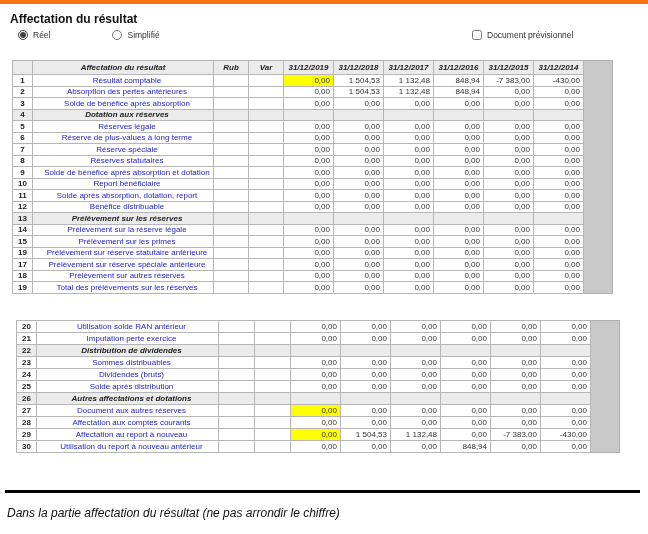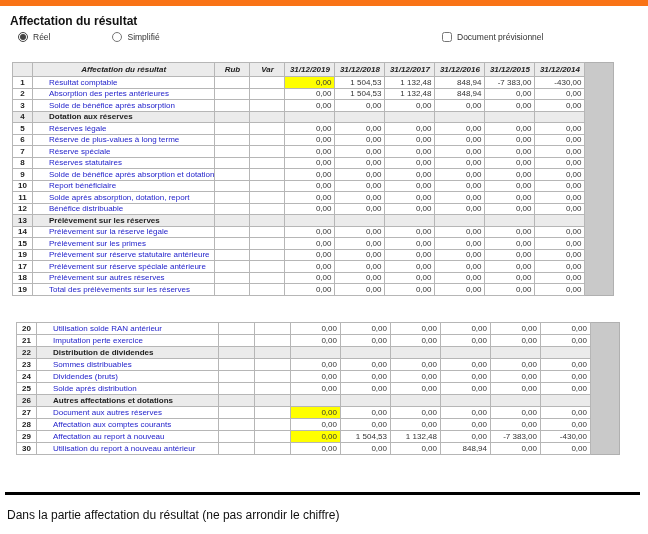--- a/index.html
+++ b/index.html
@@ -1,59 +1,59 @@
 <!DOCTYPE html>
 <html style="--label-color: #2323cb; --highlight: #ffff00; --section-bg: #ebebeb; --header-bg: #ebebeb; --gutter: #c9c9c9;"><head>
 <meta charset="utf-8">
 <style>
   * { margin:0; padding:0; box-sizing:border-box; }
   html,body { background:#fff; }
   #screen {
     position:relative; width:648px; height:534px; background:#fff;
     font-family:"Liberation Sans", sans-serif; color:#222; overflow:hidden;
-    border-top:6px solid #f97316;
+    border-top:4px solid #f97316;
   }
   .page-title {
     position:absolute; left:10px; top:8px;
     font-size:12px; font-weight:bold; color:#111;
   }
   .controls { position:absolute; left:0; top:26px; width:648px; height:16px; }
   .radio-group { position:absolute; left:18px; top:0; display:flex; gap:62px; }
   .ctl { display:flex; align-items:center; gap:5px; font-size:8.5px; color:#333; }
   .ctl input { width:10px; height:10px; margin:0; accent-color:#444; }
-  .chk { position:absolute; left:442px; top:0; }
+  .chk { position:absolute; left:472px; top:0; }
   .tblwrap { position:absolute; display:flex; align-items:stretch; }
   #wrap1 { left:12px; top:56px; }
   #wrap2 { left:16px; top:316px; }
   table { border-collapse:collapse; table-layout:fixed; background:#fff; }
   table, th, td { border:1px solid #b6b6b6; }
   table { border:1px solid #7f7f7f; }
   th {
     background:var(--header-bg); font-size:8px; font-weight:bold; font-style:italic;
     color:#222; height:14px; text-align:center; overflow:hidden; white-space:nowrap;
   }
   td {
     height:11.5px; font-size:8px; overflow:hidden; white-space:nowrap;
     vertical-align:middle;
   }
   #tbl2 td { height:12px; }
   td.num { text-align:center; font-weight:bold; color:#222; }
-  td.label { color:var(--label-color); padding-left:16px; text-align:left; }
+  td.label { color:var(--label-color); padding-left:8px; text-align:center; }
   td.val { text-align:right; padding-right:3px; color:#333; }
   td.hl { background:var(--highlight); }
   tr.section td { background:var(--section-bg); }
   tr.section td.label {
-    color:#222; font-weight:bold; 
+    color:#222; font-weight:bold; font-style:italic;
   }
   .gutter { width:29px; background:var(--gutter); border:1px solid #b0b0b0; border-left:none; }
   .rule {
     position:absolute; left:5px; top:486px; width:635px; height:3px; background:#000;
   }
   .caption {
-    position:absolute; left:7px; top:502px; font-size:12px; color:#111;
+    position:absolute; left:7px; top:502px; font-size:12px; font-style:italic; color:#111;
   }
   col.c-num { width:20px; } col.c-label { width:181px; }
   col.c-rub { width:35px; } col.c-var { width:35px; } col.c-year { width:50px; }
   #tbl2 col.c-label { width:182px; }
   #tbl2 col.c-rub, #tbl2 col.c-var { width:36px; }
 </style>
 </head>
 <body>
 
 <div id="screen">

